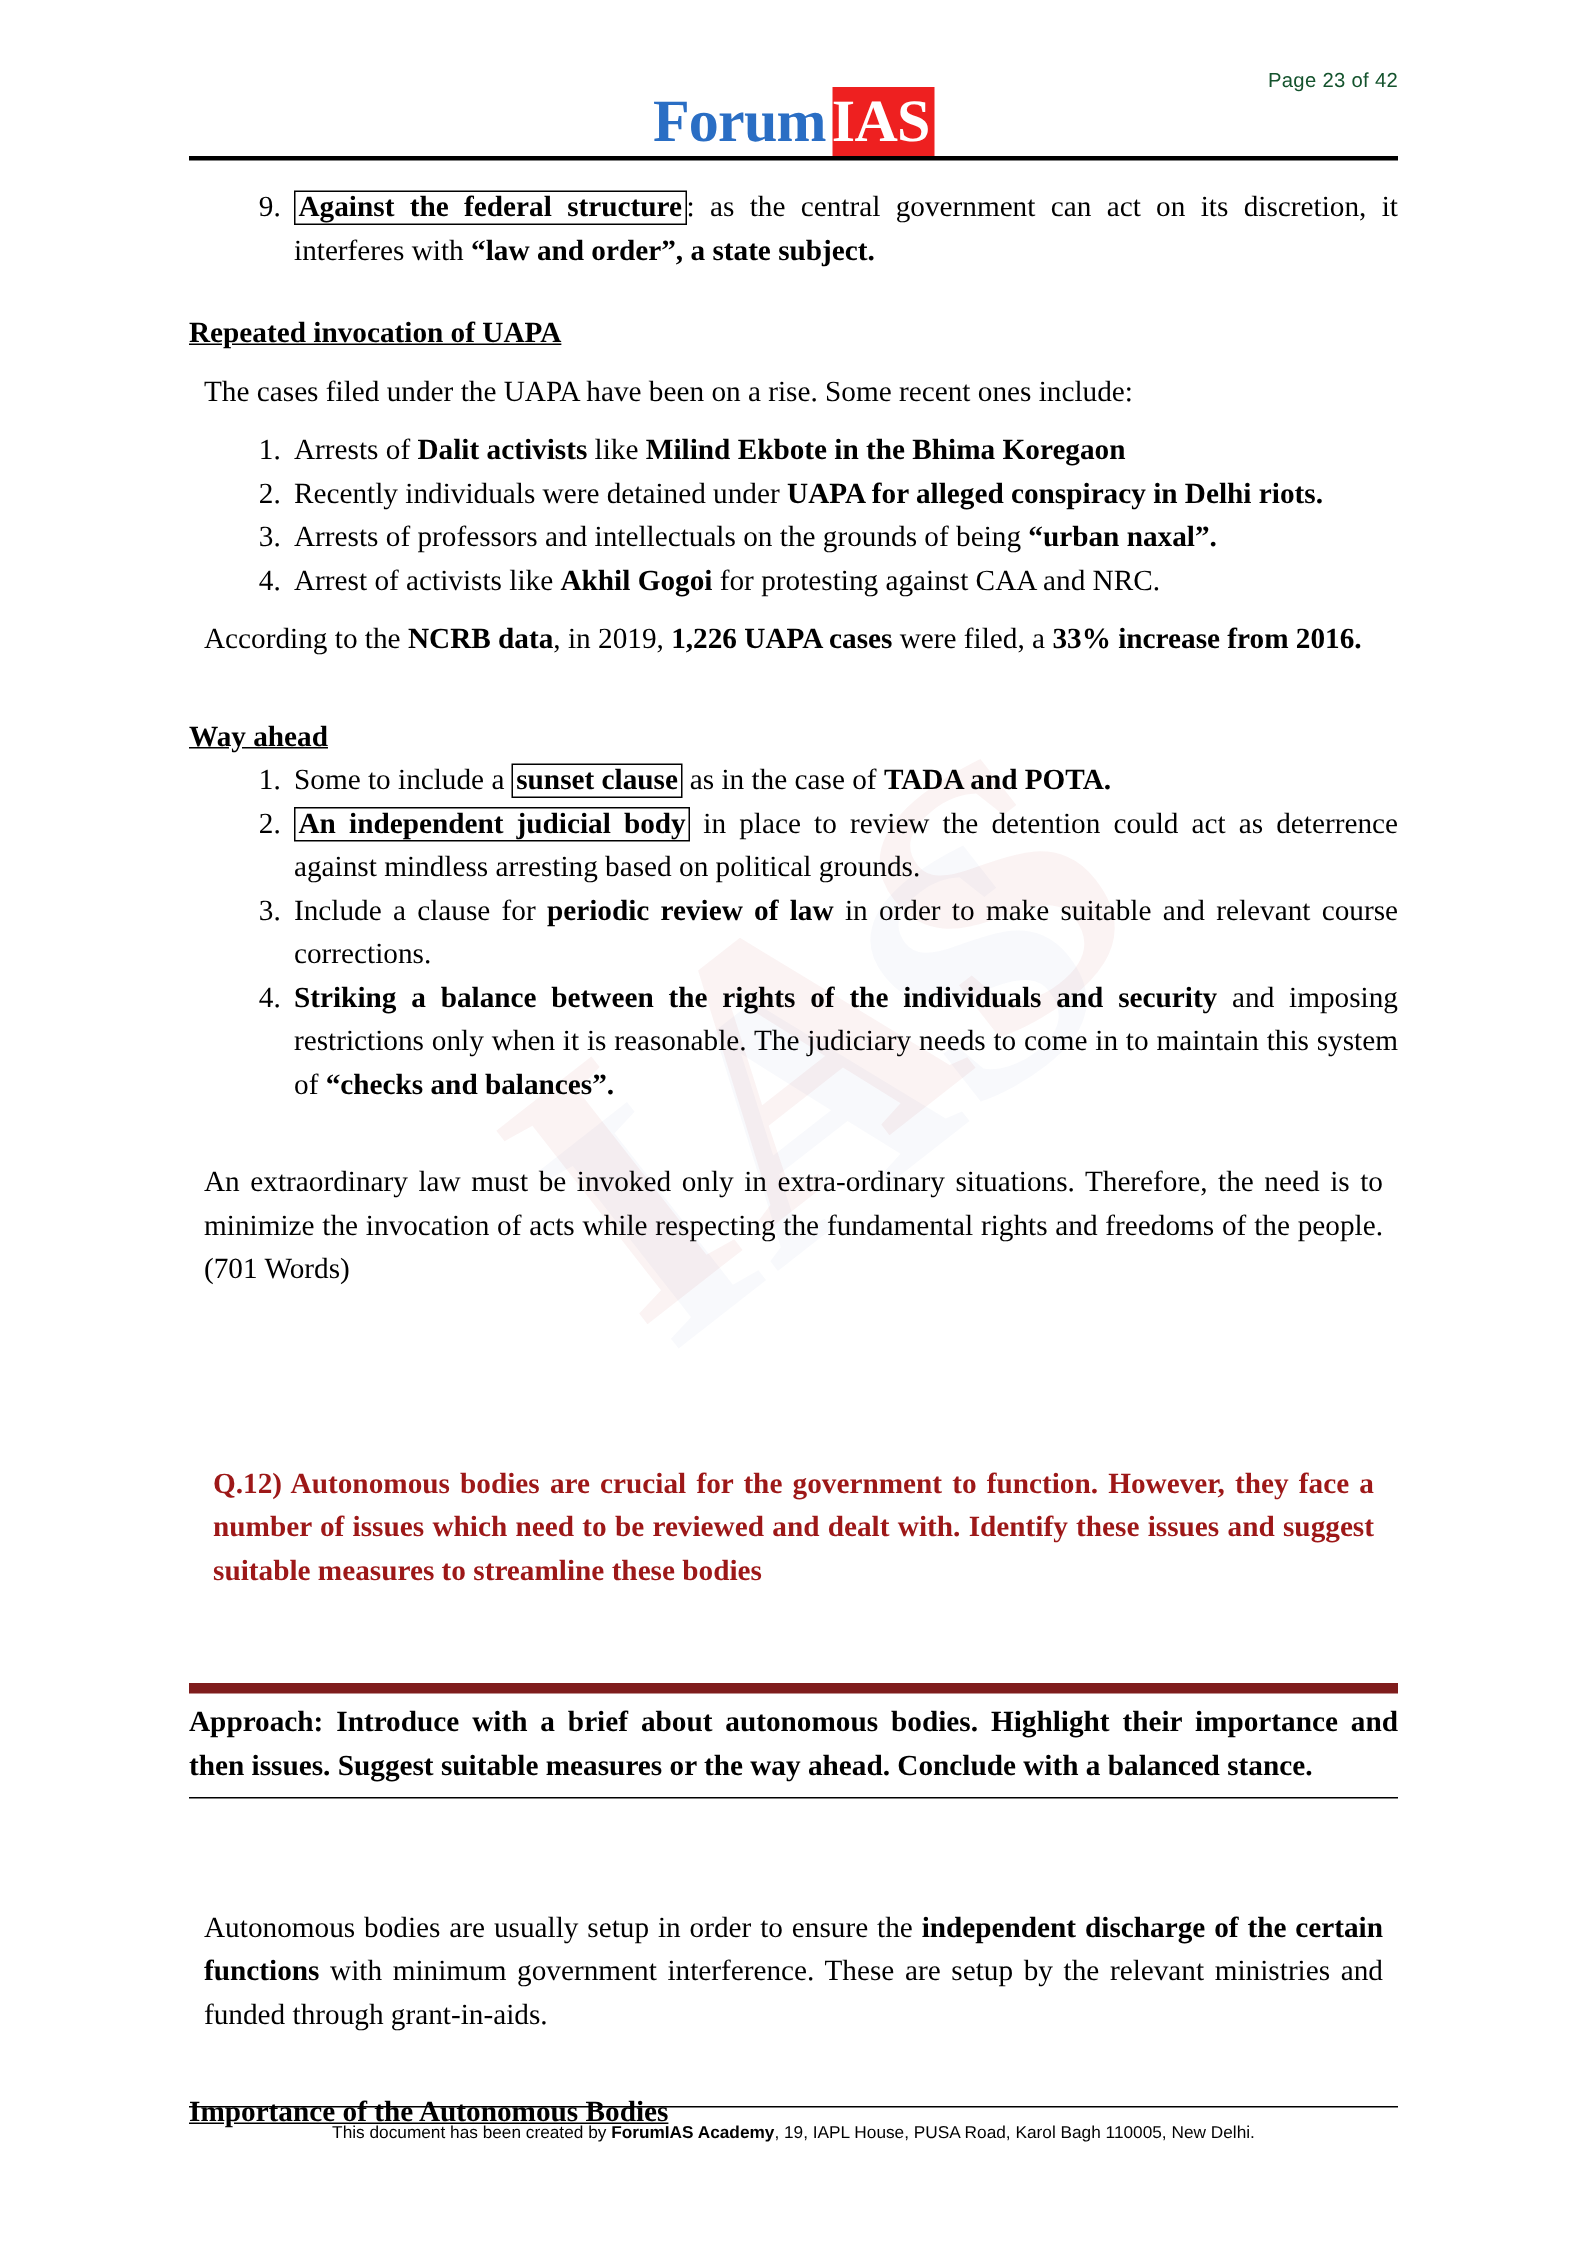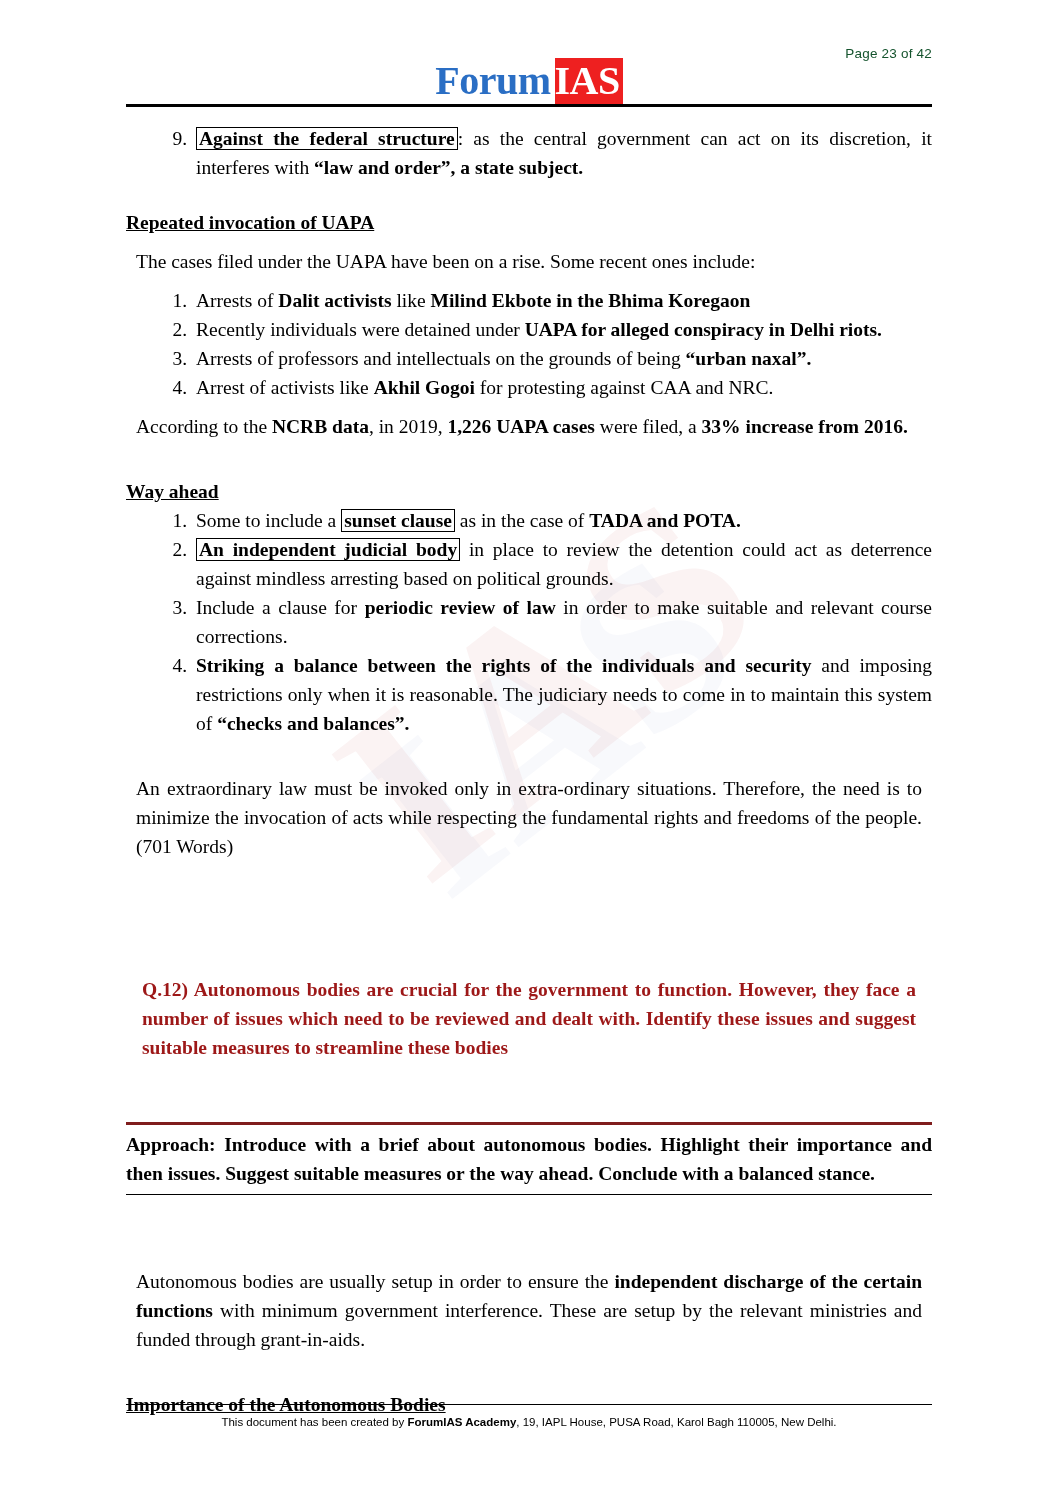--- a/index.html
+++ b/index.html
@@ -154,21 +154,21 @@
   .question {
     margin: 16px;
     color: #9d1818;
     font-weight: bold;
     font-size: 19.5px;
     line-height: 29px;
     text-align: justify;
   }
 
   .approach-box {
-    border-top: 3px solid #7f1d1d;
+    border-top: 7px solid #7f1d1d;
     border-bottom: 1.5px solid #000;
     padding: 5px 0 6px 0;
   }
   .approach-text {
     margin: 0;
     font-weight: bold;
     font-size: 19.5px;
     line-height: 29px;
     text-align: justify;
   }

